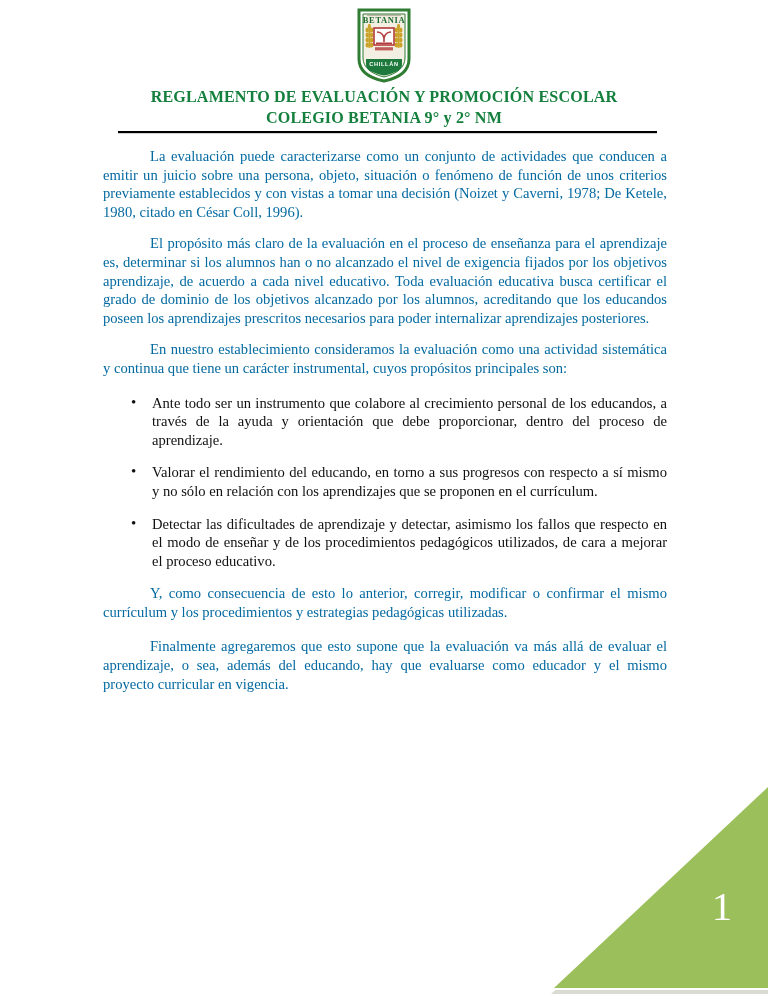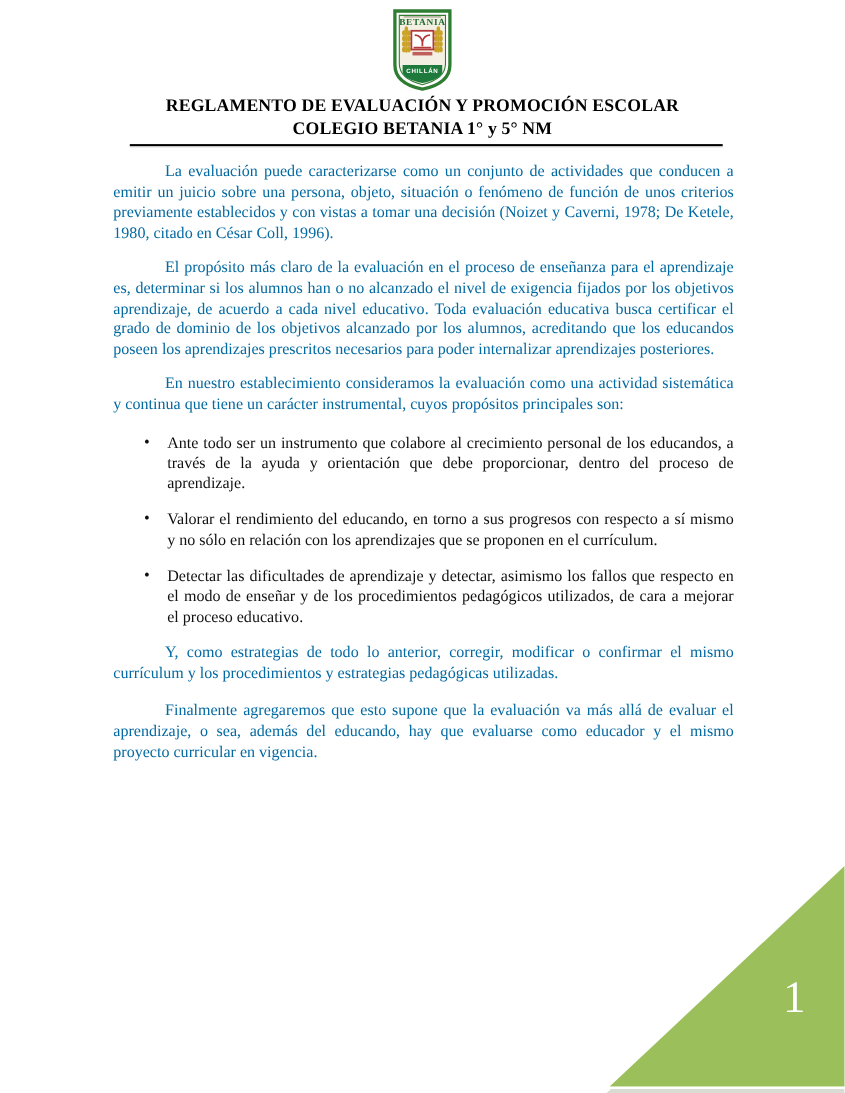--- a/index.html
+++ b/index.html
@@ -46,21 +46,21 @@
     left: 0;
     width: 768px;
     text-align: center;
   }
   .doc-title-line {
     font-family: "Liberation Serif", "DejaVu Serif", serif;
     font-weight: bold;
     font-size: 16.1px;
     line-height: 21px;
     letter-spacing: 0.15px;
-    color: #000000;
+    color: #15803d;
     white-space: nowrap;
   }
   .title-rule {
     position: absolute;
     top: 131px;
     left: 118px;
     width: 539px;
     height: 0;
     border-top: 2px solid #000000;
     border-bottom: 1px solid #cfcfcf;
@@ -213,21 +213,21 @@
         <rect x="20" y="40.2" width="18" height="3.2" fill="#b33a3a" opacity="0.8"></rect>
 
         <path d="M11 52 H47 V58 C47 63 39 66.5 29 68.5 C19 66.5 11 63 11 58 Z" fill="#1d7a3c"></path>
         <text x="29" y="59.4" font-family="'Liberation Sans', sans-serif" font-size="5.6" font-weight="bold" fill="#ffffff" text-anchor="middle" letter-spacing="0.7">CHILLÁN</text>
       </svg>
     </div>
   </div>
 
   <div class="title-block">
     <div class="doc-title-line">REGLAMENTO DE EVALUACIÓN Y PROMOCIÓN ESCOLAR</div>
-    <div class="doc-title-line">COLEGIO BETANIA 1° y 5° NM</div>
+    <div class="doc-title-line">COLEGIO BETANIA 9° y 2° NM</div>
   </div>
   <div class="title-rule"></div>
 
   <div class="body-area">
 
     <p class="para">La evaluación puede caracterizarse como un conjunto de actividades que conducen a emitir un juicio sobre una persona, objeto, situación o fenómeno de función de unos criterios previamente establecidos y con vistas a tomar una decisión (Noizet y Caverni, 1978; De Ketele, 1980, citado en César Coll, 1996).</p>
 
     <p class="para">El propósito más claro de la evaluación en el proceso de enseñanza para el aprendizaje es, determinar si los alumnos han o no alcanzado el nivel de exigencia fijados por los objetivos aprendizaje, de acuerdo a cada nivel educativo. Toda evaluación educativa busca certificar el grado de dominio de los objetivos alcanzado por los alumnos, acreditando que los educandos poseen  los aprendizajes prescritos necesarios para poder internalizar aprendizajes posteriores.</p>
 
     <p class="para">En nuestro establecimiento consideramos la evaluación como una actividad sistemática y continua que tiene un carácter instrumental, cuyos propósitos principales son:</p>
@@ -242,21 +242,21 @@
       <li>
         <span class="bullet-mark">•</span>
         <span>Valorar el rendimiento del educando, en torno a sus progresos con respecto a sí mismo y no sólo en relación con los aprendizajes que se proponen en el currículum.</span>
       </li>
       <li>
         <span class="bullet-mark">•</span>
         <span>Detectar las dificultades de aprendizaje y detectar, asimismo los fallos que respecto en el modo de enseñar y de los procedimientos pedagógicos utilizados, de cara a mejorar el proceso educativo.</span>
       </li>
     </ul>
 
-    <p class="para">Y, como estrategias de todo lo anterior, corregir, modificar o confirmar el mismo currículum y los procedimientos y estrategias pedagógicas utilizadas.</p>
+    <p class="para">Y, como consecuencia de esto lo anterior, corregir, modificar o confirmar el mismo currículum y los procedimientos y estrategias pedagógicas utilizadas.</p>
 
     <div class="spacer-sm"></div>
 
     <p class="para">Finalmente agregaremos que esto supone que la evaluación va más allá de evaluar el aprendizaje, o sea, además del educando, hay que evaluarse como educador y el mismo proyecto curricular en vigencia.</p>
   </div>
 
   <div class="footer-deco">
     <div class="tri-shadow"></div>
     <div class="tri-white"></div>
     <div class="tri-green"></div>

